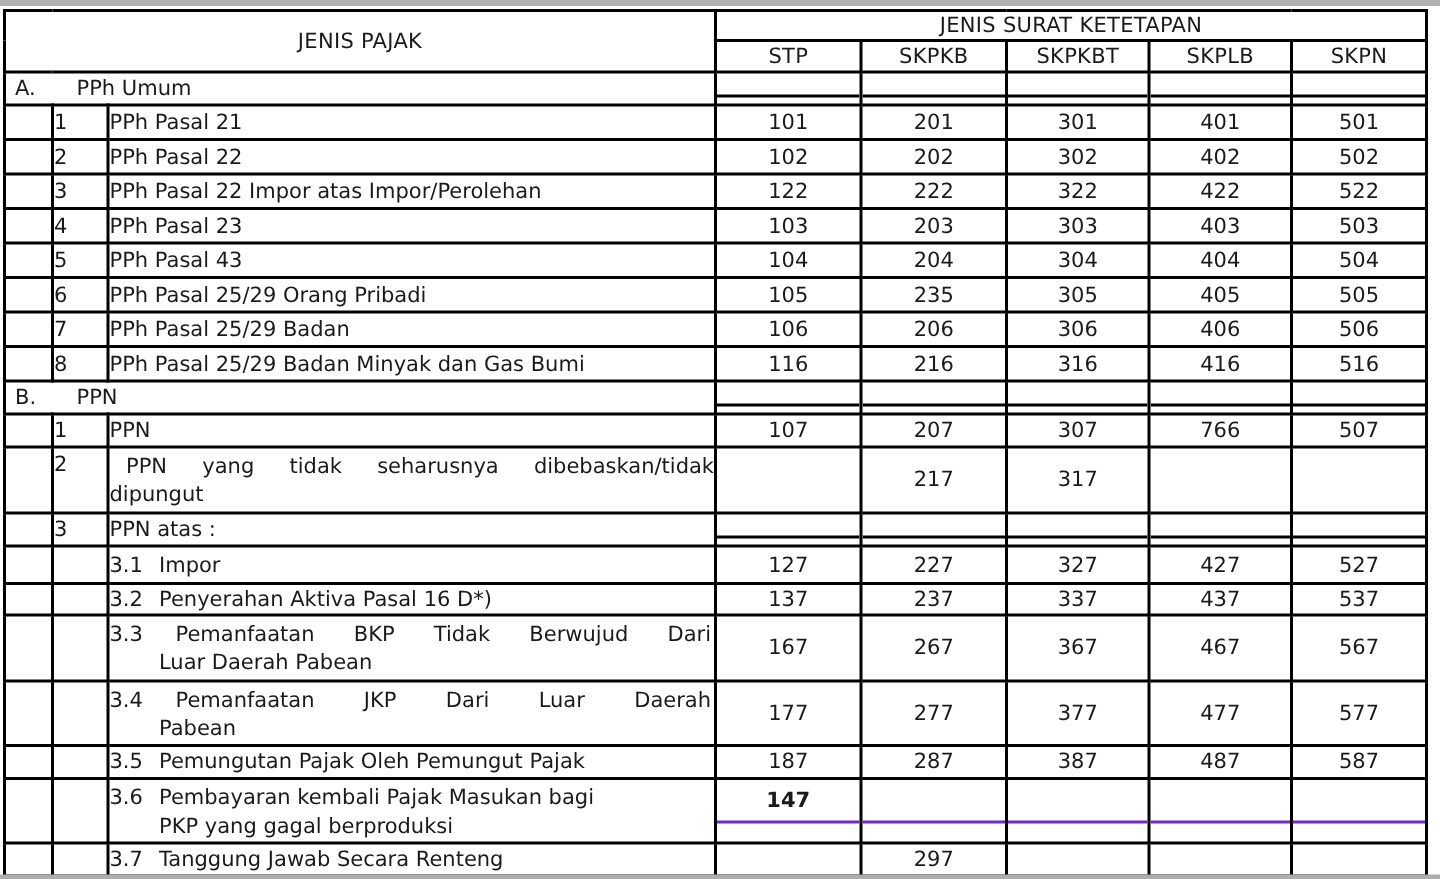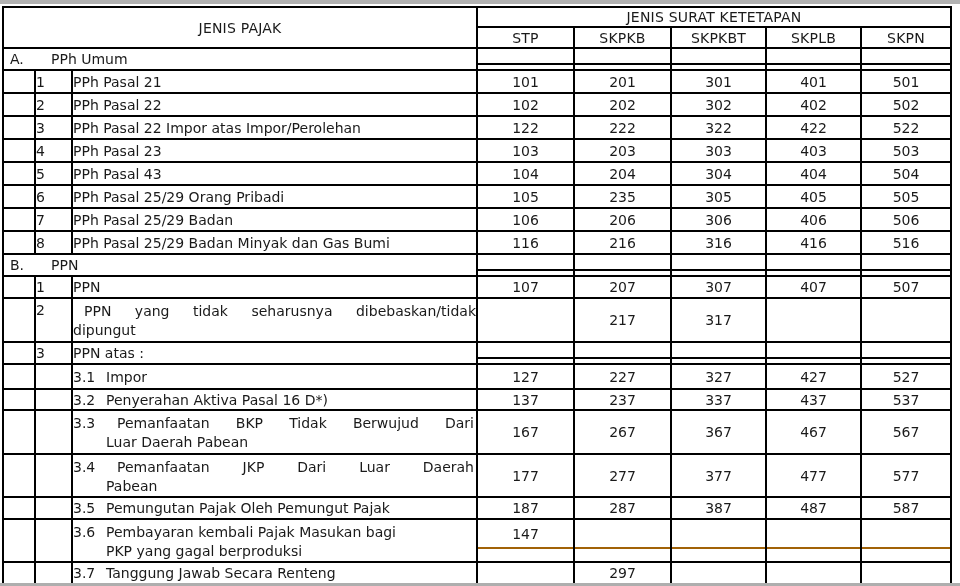--- a/index.html
+++ b/index.html
@@ -28,22 +28,22 @@
   .jline { display:block; text-align:justify; text-align-last:justify;padding-left:11px; }
   .nline { display:block; }
   .sub { display:flex; align-items:flex-start; }
   .sub .sub-num { flex:0 0 33px; }
   .sub .sub-text { flex:1 1 auto; padding-right:2px; }
   .val { text-align:center; }
   .sb { vertical-align:top; }
   .sb .sbx { height:14px; border-bottom:2px solid #000; }
   .sb66 { vertical-align:top; }
   .sb66 .sbx66 {
-    height:27px; border-bottom:2px solid #a16207;
-    display:flex; align-items:center; justify-content:center; text-align:center;
+    height:27px; border-bottom:2px solid #6d28d9;
+    display:flex; align-items:center; justify-content:center; text-align:center;font-weight:bold;
   }
 </style>
 </head>
 <body>
 
 <div class="page">
   <div class="strip-top"></div>
 
   <table class="tax">
     <colgroup>
@@ -197,21 +197,21 @@
           </td>
     </tr>
 
     <tr style="height:22px">
       <td></td>
       <td class="numc">1</td>
       <td class="desc">PPN</td>
       <td class="val">107</td>
       <td class="val">207</td>
       <td class="val">307</td>
-      <td class="val">407</td>
+      <td class="val">766</td>
       <td class="val">507</td>
     </tr>
 
     <tr style="height:44px">
       <td></td>
       <td class="numc vtop">2</td>
       <td class="desc vtop ml">
             <span class="jline">PPN yang tidak seharusnya dibebaskan/tidak</span>
             <span class="nline">dipungut</span>
           </td>

